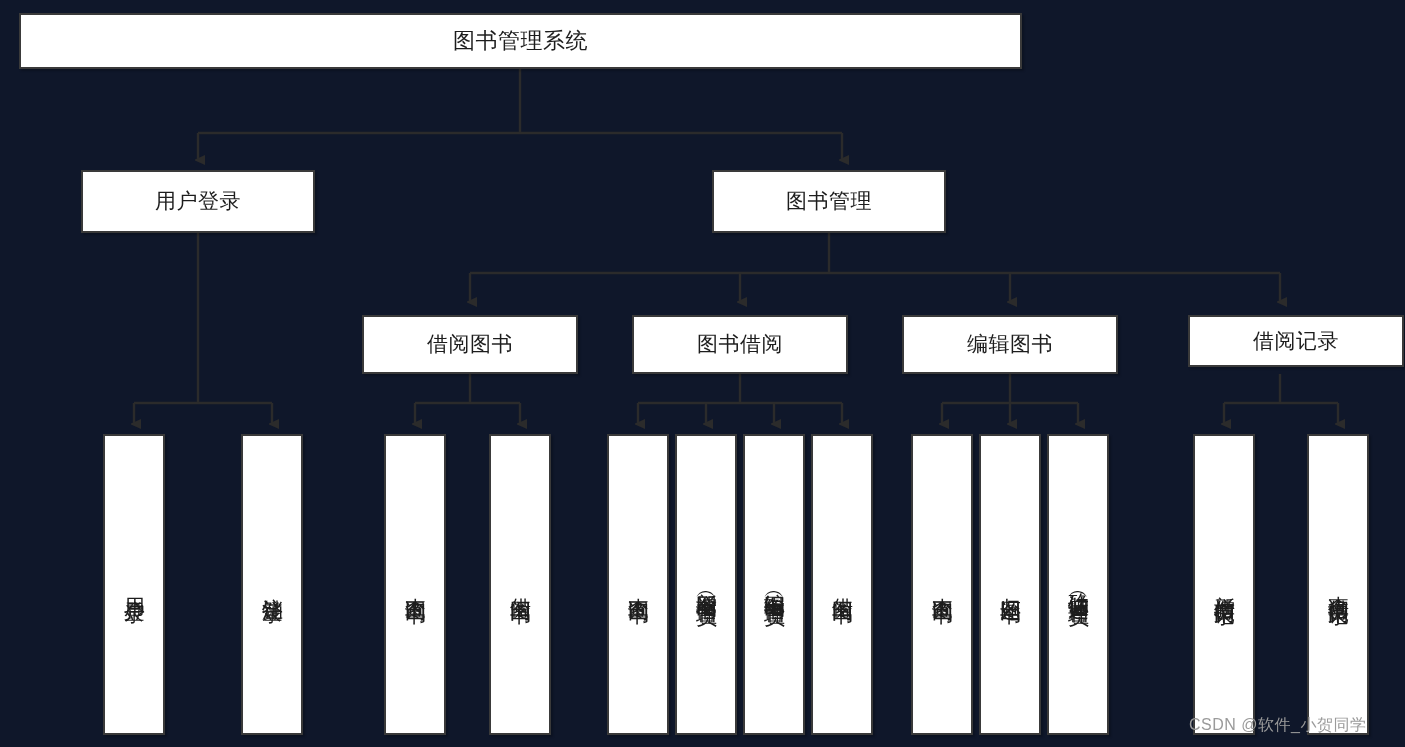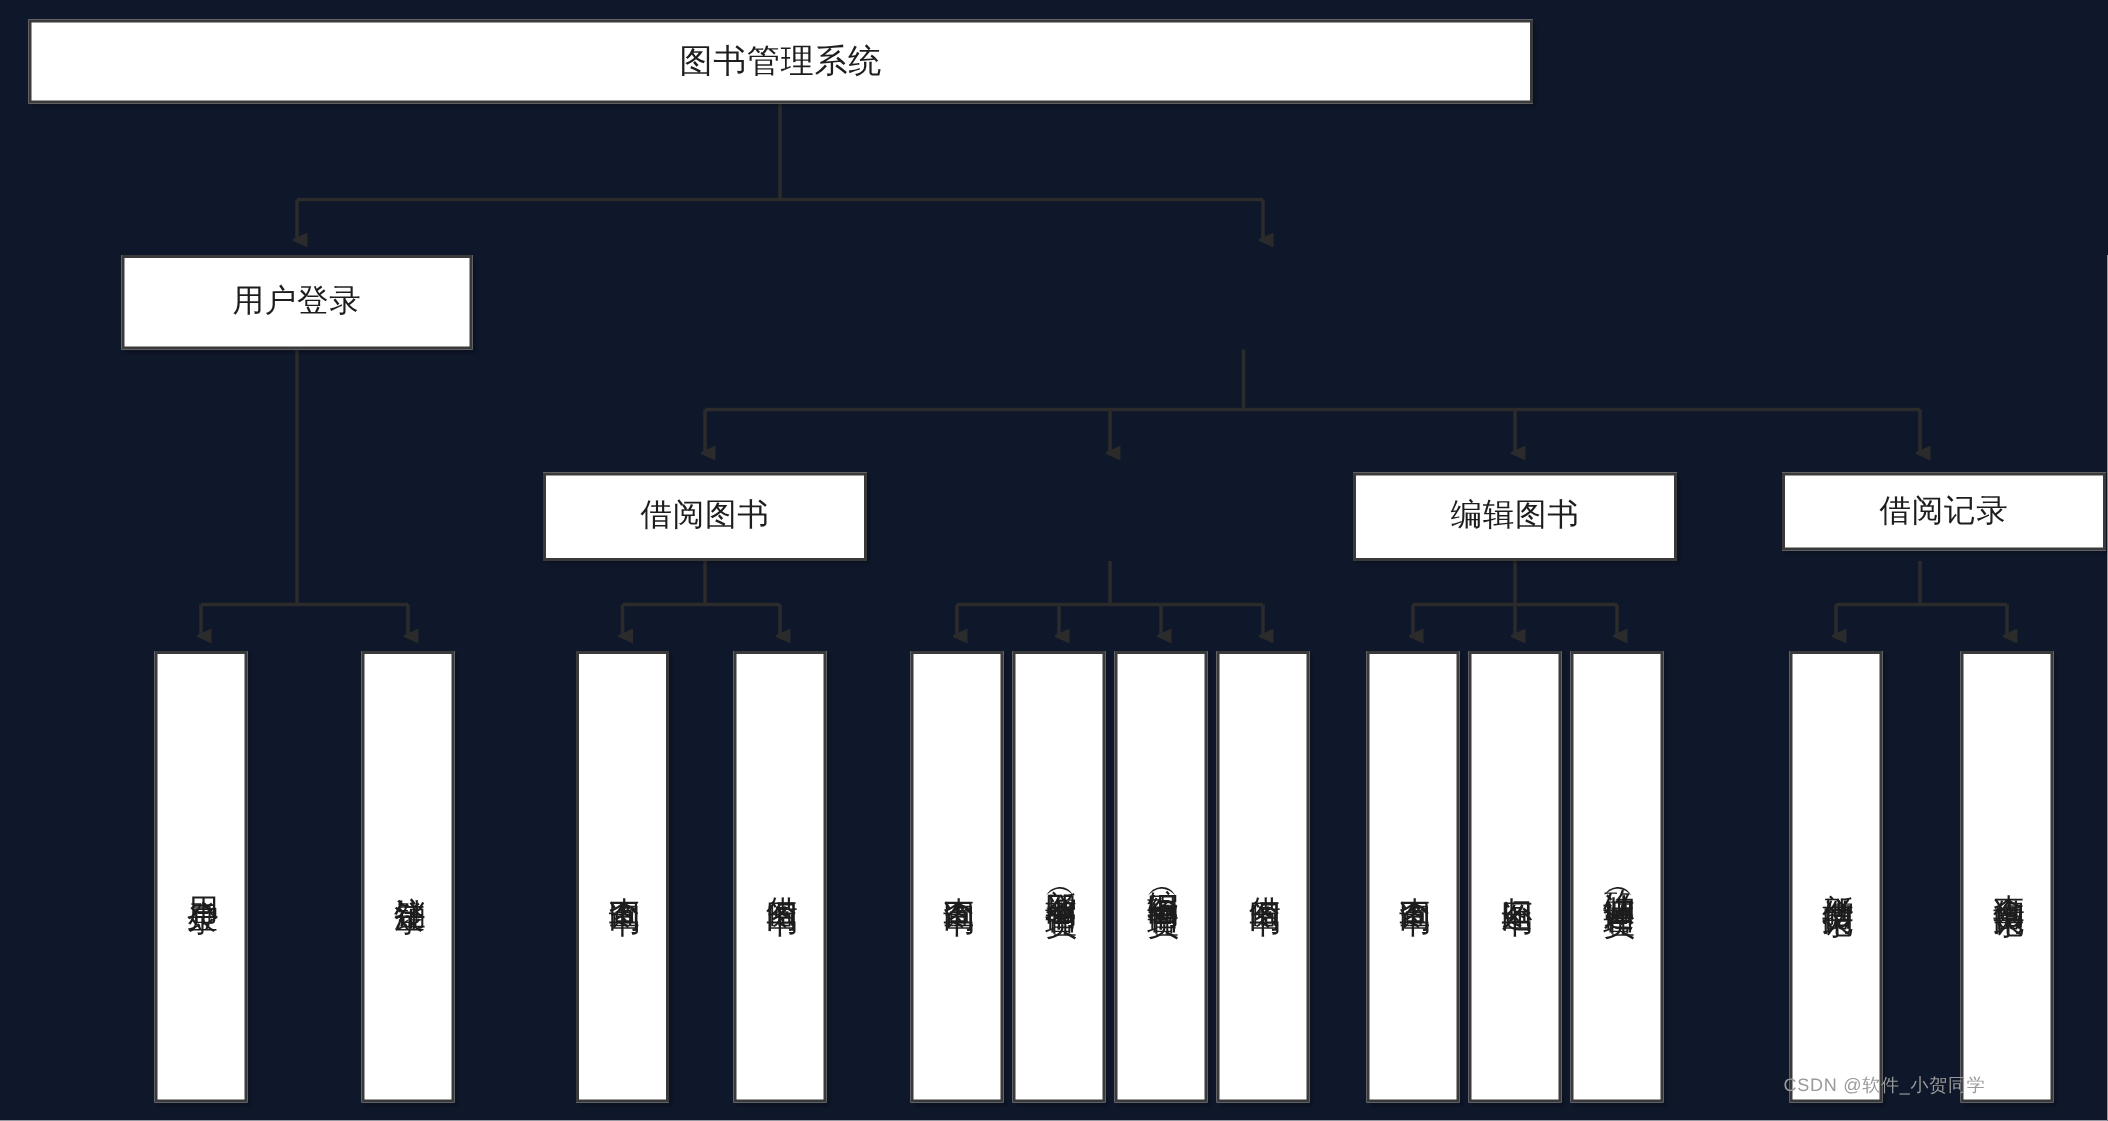--- a/index.html
+++ b/index.html
@@ -51,21 +51,21 @@
     line-height: 1.18;
     letter-spacing: 2px;
     white-space: normal;
     max-height: 100%;
   }
   .node.root .label { font-size: 22px; }
   #watermark {
     position: absolute;
     left: 1189px;
     top: 715px;
-    font-size: 12px;
+    font-size: 16px;
     color: #9a9a9a;
     letter-spacing: 0.5px;
     white-space: nowrap;
     z-index: 5;
     pointer-events: none;
   }
 </style>
 </head>
 <body>
 
@@ -121,23 +121,29 @@
     </g>
   </svg>
 
   <div class="node root" style="left:19px; top:13px; width:1003px; height:56px;">
     <span class="label">图书管理系统</span>
   </div>
 
   <div class="node" style="left:81px; top:170px; width:234px; height:63px;">
     <span class="label">用户登录</span>
   </div>
+  <div class="node" style="left:712px; top:170px; width:234px; height:63px;">
+    <span class="label">图书管理</span>
+  </div>
 
   <div class="node" style="left:362px; top:315px; width:216px; height:59px;">
     <span class="label">借阅图书</span>
+  </div>
+  <div class="node" style="left:632px; top:315px; width:216px; height:59px;">
+    <span class="label">图书借阅</span>
   </div>
   <div class="node" style="left:902px; top:315px; width:216px; height:59px;">
     <span class="label">编辑图书</span>
   </div>
   <div class="node" style="left:1188px; top:315px; width:216px; height:52px;">
     <span class="label">借阅记录</span>
   </div>
 
   <div class="node vertical" style="left:103px; top:434px; width:62px; height:301px;">
     <span class="label">用户登录</span>

